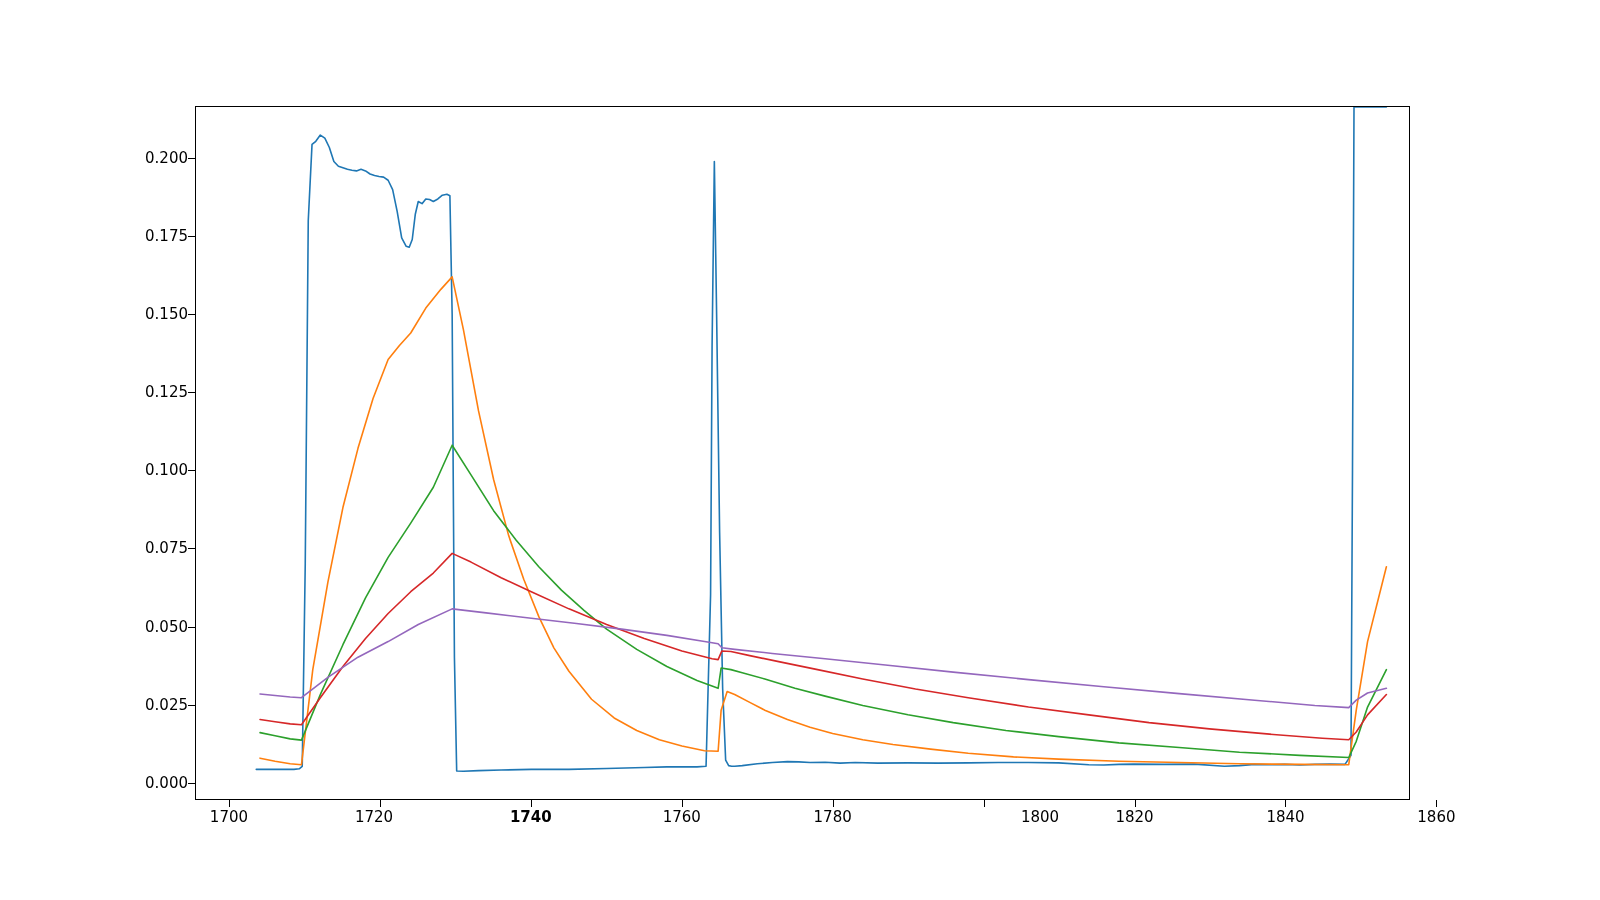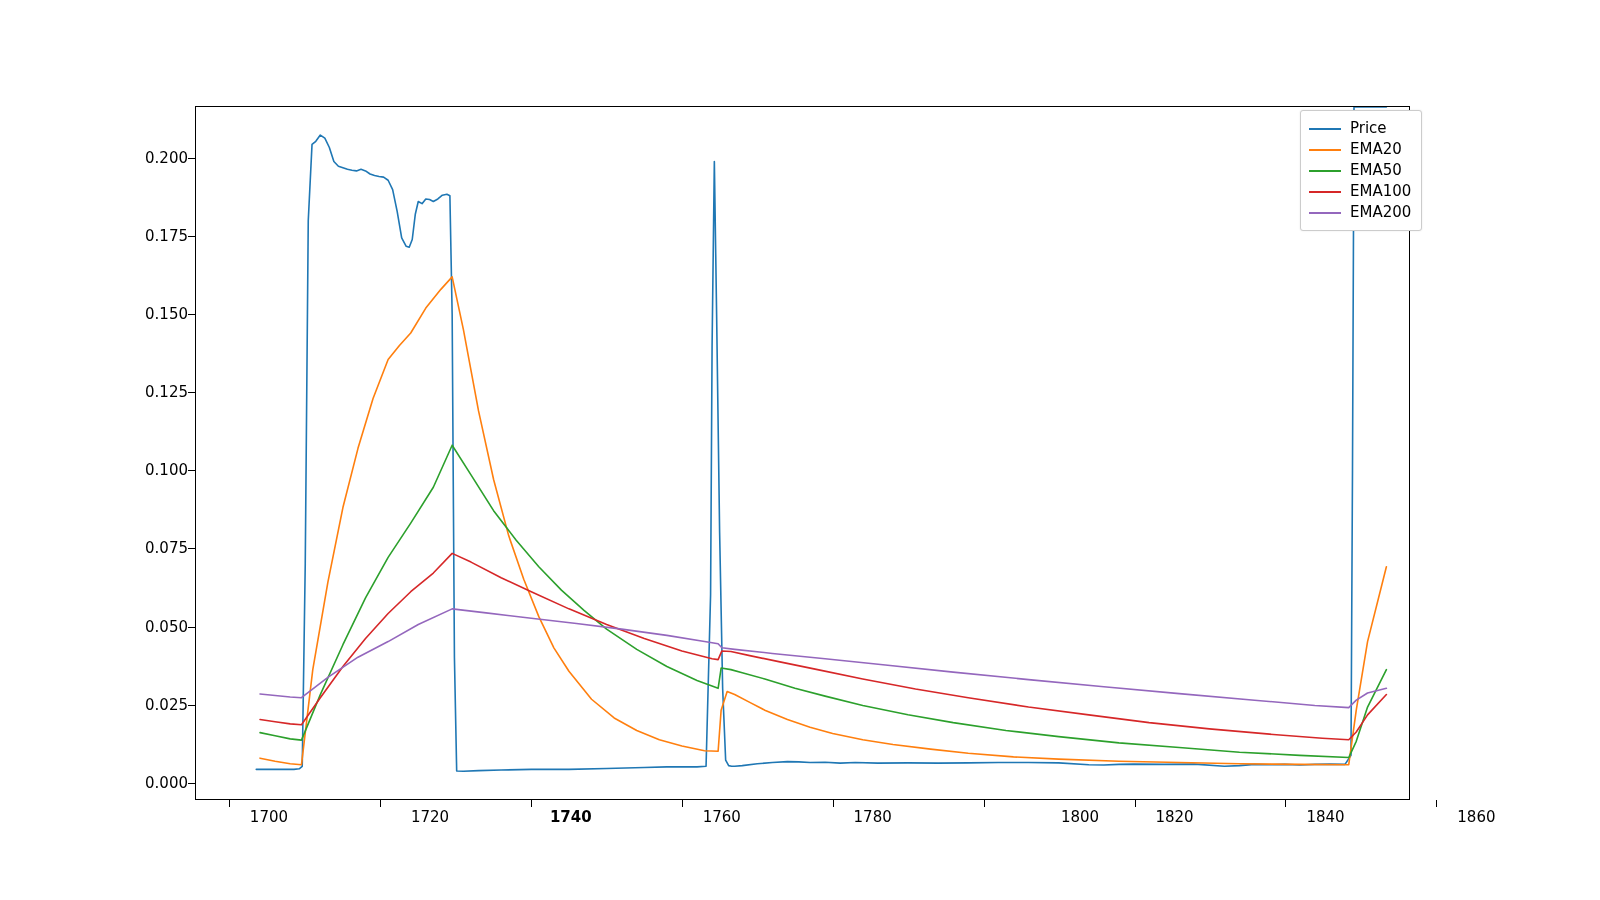--- a/index.html
+++ b/index.html
@@ -34,21 +34,20 @@
     left:188px;width:7px;height:0;
     border-top:1.2px solid #000;
   }
   .xtick-label{
     position:absolute;
     top:808px;
     font-size:15px;
     color:#000000;
     transform:translateX(-50%);
     white-space:nowrap;
-    margin-left:40px;
   }
   .xtick-mark{
     position:absolute;
     top:800px;width:0;height:7px;
     border-left:1.2px solid #000;
   }
   #legend{
     position:absolute;
     left:1300px;top:110px;
     background:#ffffff;
@@ -103,57 +102,35 @@
       <div class="ytick-mark" style="top: 626.5px;"></div>
       <div class="ytick-mark" style="top: 548.347px;"></div>
       <div class="ytick-mark" style="top: 470.194px;"></div>
       <div class="ytick-mark" style="top: 392.041px;"></div>
       <div class="ytick-mark" style="top: 313.887px;"></div>
       <div class="ytick-mark" style="top: 235.734px;"></div>
       <div class="ytick-mark" style="top: 157.581px;"></div>
     </div>
   <div id="xtick-labels">
       <div class="xtick-label" style="left: 228.96px;">1700</div>
-      <div class="xtick-label" style="left: 390px;">1720</div>
+      <div class="xtick-label" style="left: 374px;">1720</div>
       <div class="xtick-label" style="left: 530.823px; font-weight: bold;">1740</div>
       <div class="xtick-label" style="left: 681.755px;">1760</div>
       <div class="xtick-label" style="left: 832.686px;">1780</div>
       <div class="xtick-label" style="left: 1040px;">1800</div>
       <div class="xtick-label" style="left: 1134.55px;">1820</div>
       <div class="xtick-label" style="left: 1285.48px;">1840</div>
       <div class="xtick-label" style="left: 1436.41px;">1860</div>
     </div>
   <div id="xtick-marks">
       <div class="xtick-mark" style="left: 228.96px;"></div>
       <div class="xtick-mark" style="left: 379.891px;"></div>
       <div class="xtick-mark" style="left: 530.823px;"></div>
       <div class="xtick-mark" style="left: 681.755px;"></div>
       <div class="xtick-mark" style="left: 832.686px;"></div>
       <div class="xtick-mark" style="left: 983.618px;"></div>
       <div class="xtick-mark" style="left: 1134.55px;"></div>
       <div class="xtick-mark" style="left: 1285.48px;"></div>
       <div class="xtick-mark" style="left: 1436.41px;"></div>
     </div>
 
-  <div id="legend">
-      <div class="legend-row">
-        <span class="legend-swatch" style="border-top-color: rgb(31, 119, 180);"></span>
-        <span class="legend-text">Price</span>
-      </div>
-      <div class="legend-row">
-        <span class="legend-swatch" style="border-top-color: rgb(255, 127, 14);"></span>
-        <span class="legend-text">EMA20</span>
-      </div>
-      <div class="legend-row">
-        <span class="legend-swatch" style="border-top-color: rgb(44, 160, 44);"></span>
-        <span class="legend-text">EMA50</span>
-      </div>
-      <div class="legend-row">
-        <span class="legend-swatch" style="border-top-color: rgb(214, 39, 40);"></span>
-        <span class="legend-text">EMA100</span>
-      </div>
-      <div class="legend-row">
-        <span class="legend-swatch" style="border-top-color: rgb(148, 103, 189);"></span>
-        <span class="legend-text">EMA200</span>
-      </div>
-    </div>
 
 </div>
 
 </body></html>

